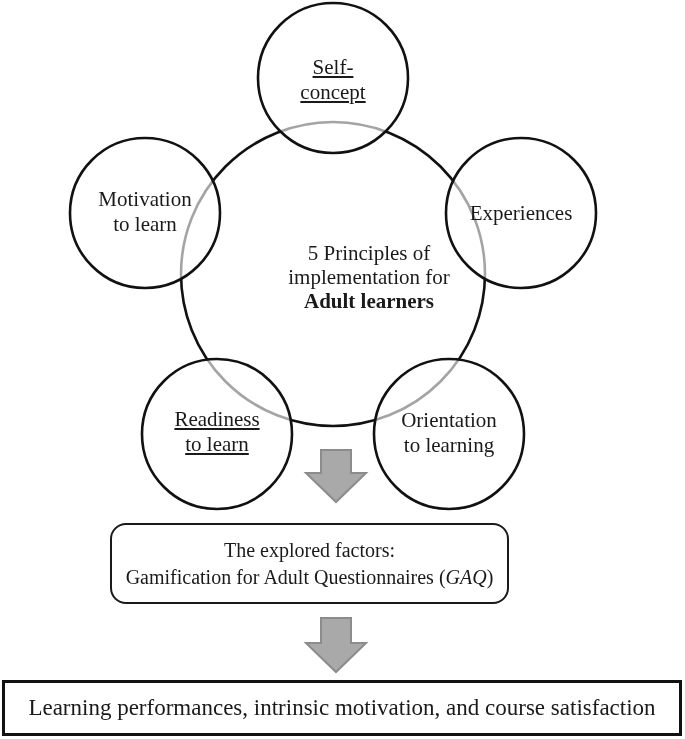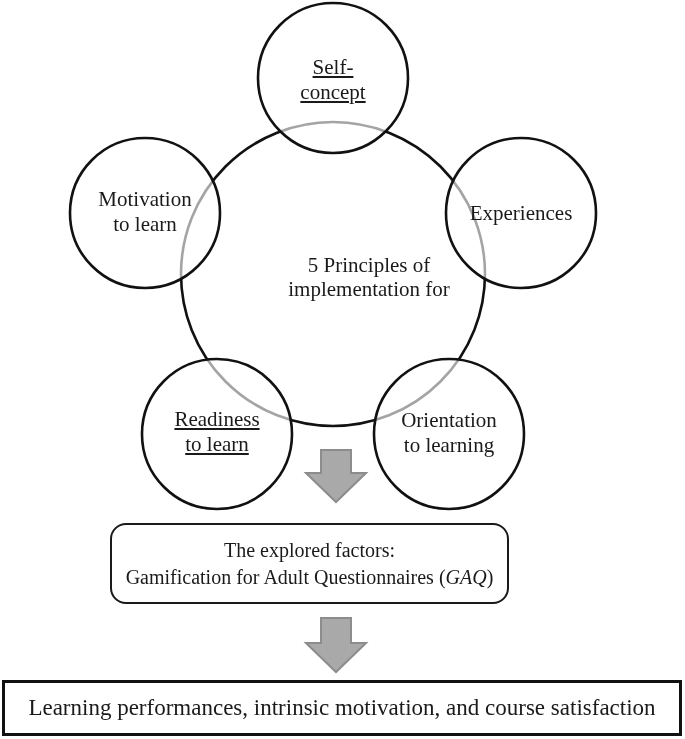--- a/index.html
+++ b/index.html
@@ -108,20 +108,21 @@
 to learn</div>
   <div class="label" style="left:521px; top:213px;">Experiences</div>
   <div class="label" style="left:217px; top:432px;text-decoration:underline;">Readiness
 to learn</div>
   <div class="label" style="left:449px; top:433px;">Orientation
 to learning</div>
 
   <div class="center-text">
     <div>5 Principles of</div>
     <div>implementation for</div>
+    <div class="bold-line">Adult learners</div>
   </div>
 
   <div class="gaq-box">
     <div>The explored factors:</div>
     <div>
       <span>Gamification for Adult Questionnaires (</span><span class="italic">GAQ</span><span>)</span>
     </div>
   </div>
 
   <div class="outcome-box">

